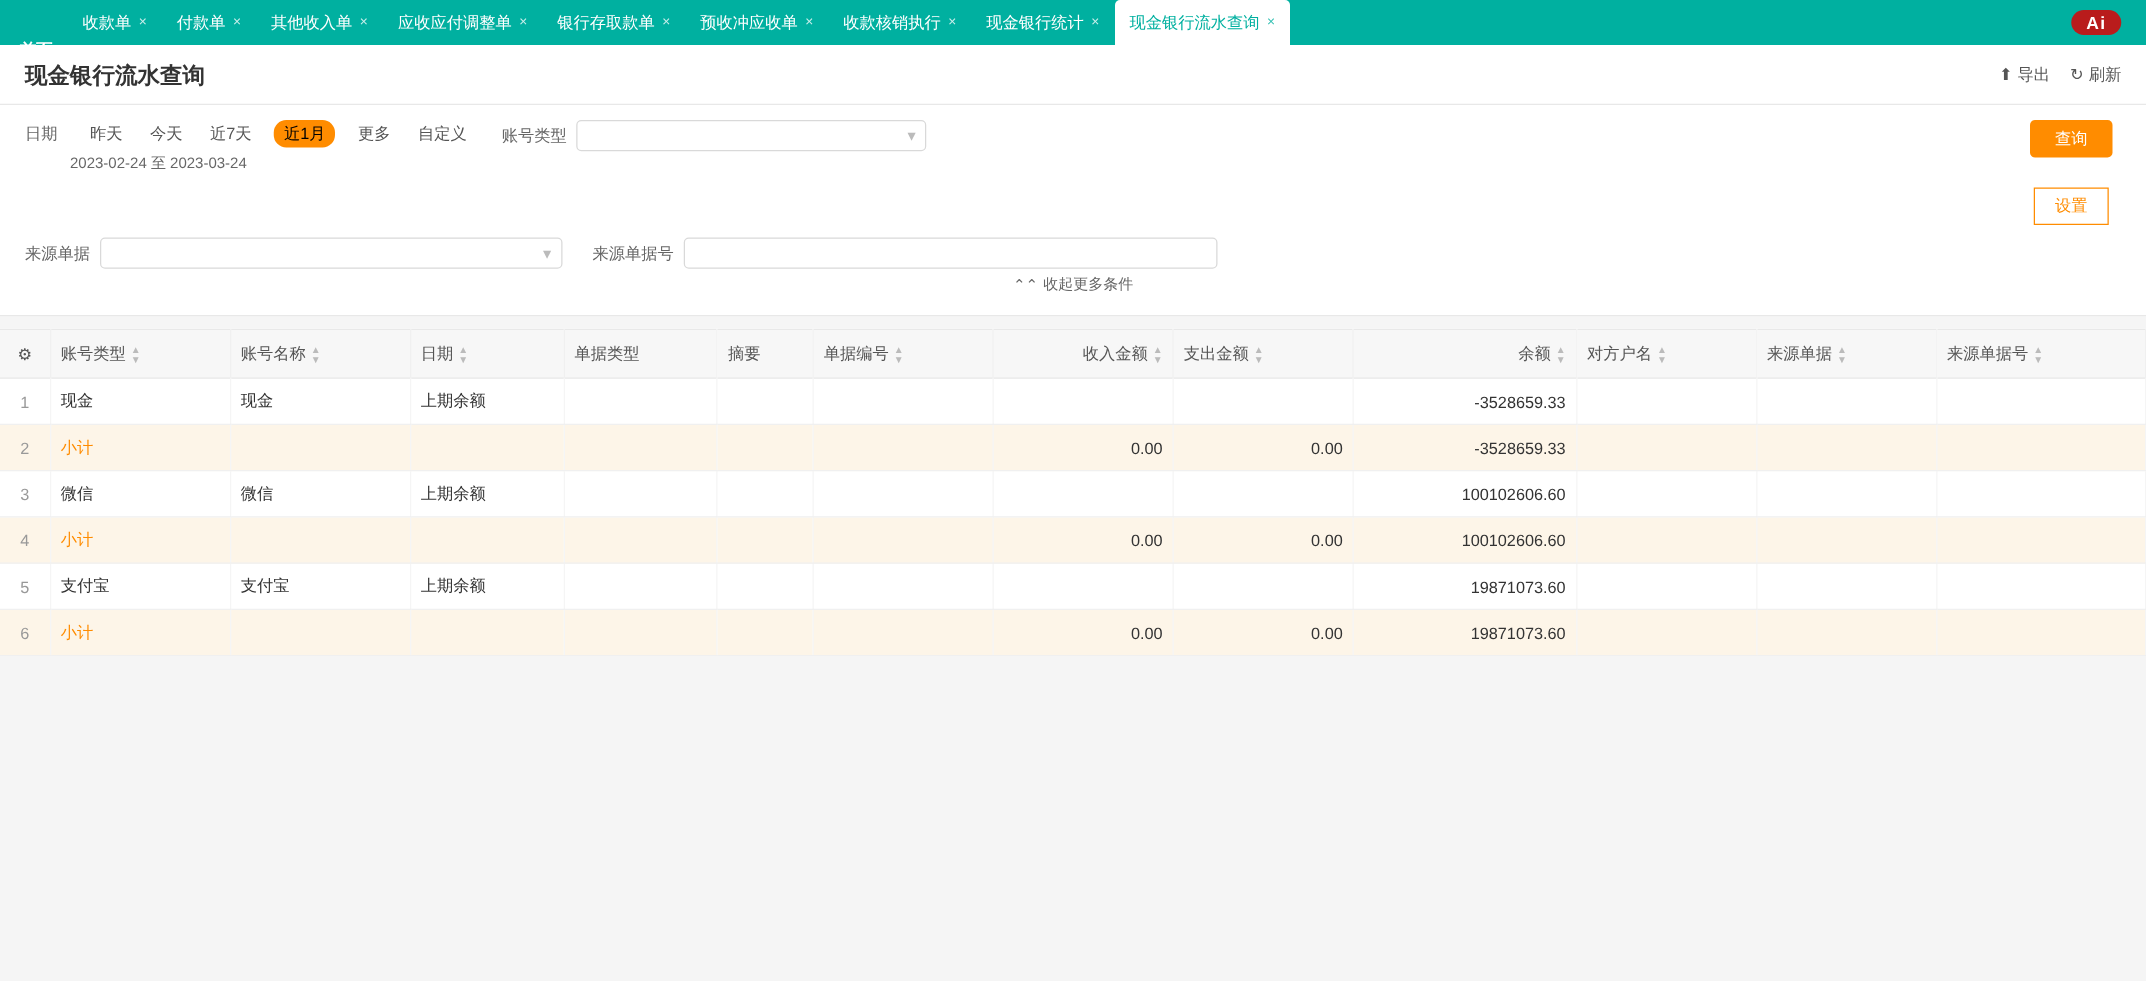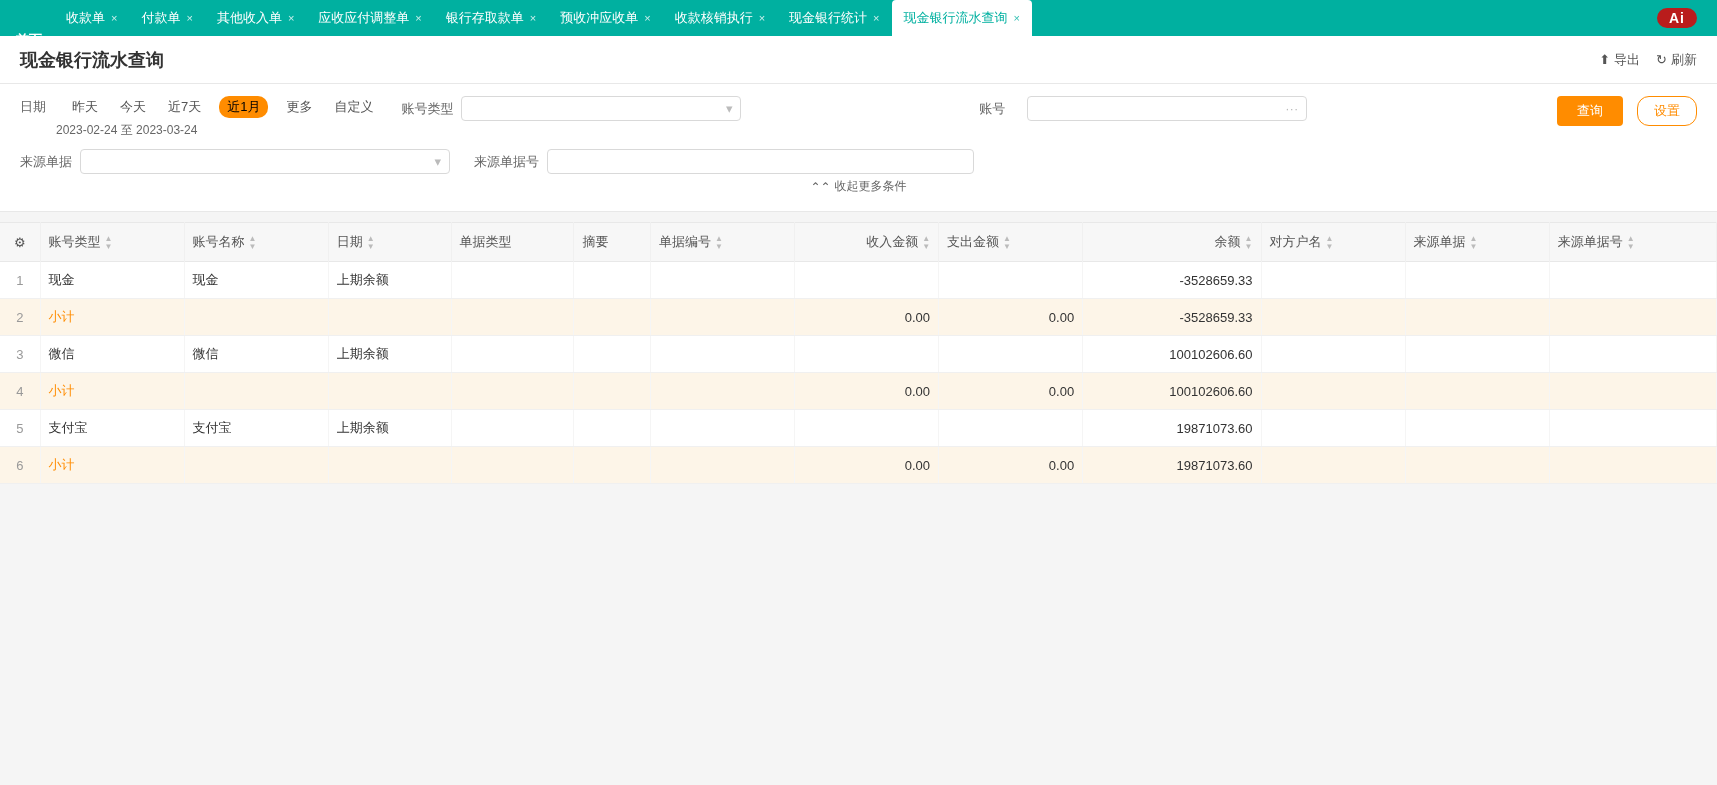--- a/index.html
+++ b/index.html
@@ -137,21 +137,21 @@
       border: none;
       border-radius: 4px;
       padding: 6px 20px;
       cursor: pointer;
       font-size: 13px;
     }
     .settings-btn {
       background: #fff;
       color: #ff8c00;
       border: 1px solid #ff8c00;
-      border-radius: 12px;
+      border-radius: 0;
       padding: 5px 16px;
       cursor: pointer;
       font-size: 13px;
     }
     .collapse-row {
       display: flex;
       justify-content: center;
       padding: 4px 0;
     }
     .collapse-btn {
@@ -306,29 +306,22 @@
     </div>
 
     <div style="display:flex; align-items:center; gap:8px; flex:1;">
       <span class="filter-label">账号类型</span>
       <div class="filter-select-wrap" style="flex:1; max-width:280px;">
         <span class="filter-select-text"></span>
         <span style="color:#bbb;">▾</span>
       </div>
     </div>
 
-    <div style="display:flex; align-items:center; gap:8px; flex:1;">
-      <span class="filter-label">账号</span>
-      <div class="filter-select-wrap" style="flex:1; max-width:280px;">
-        <span class="filter-select-text"></span>
-        <span style="color:#bbb;">···</span>
-      </div>
-    </div>
-
-    <div style="display:flex; flex-direction:row; gap:14px; align-items:flex-start; min-width:80px;">
+
+    <div style="display:flex; flex-direction:column; gap:24px; align-items:center; min-width:80px;">
       <button class="query-btn">查询</button>
       <button class="settings-btn">设置</button>
     </div>
   </div>
 
   <div style="display:flex; align-items:center; gap:24px; margin-top:10px; width:calc(100% - 104px);">
 
     <div style="display:flex; align-items:center; gap:8px; flex:1; max-width:430px;">
       <span class="filter-label">来源单据</span>
       <div class="filter-select-wrap" style="flex:1;">

